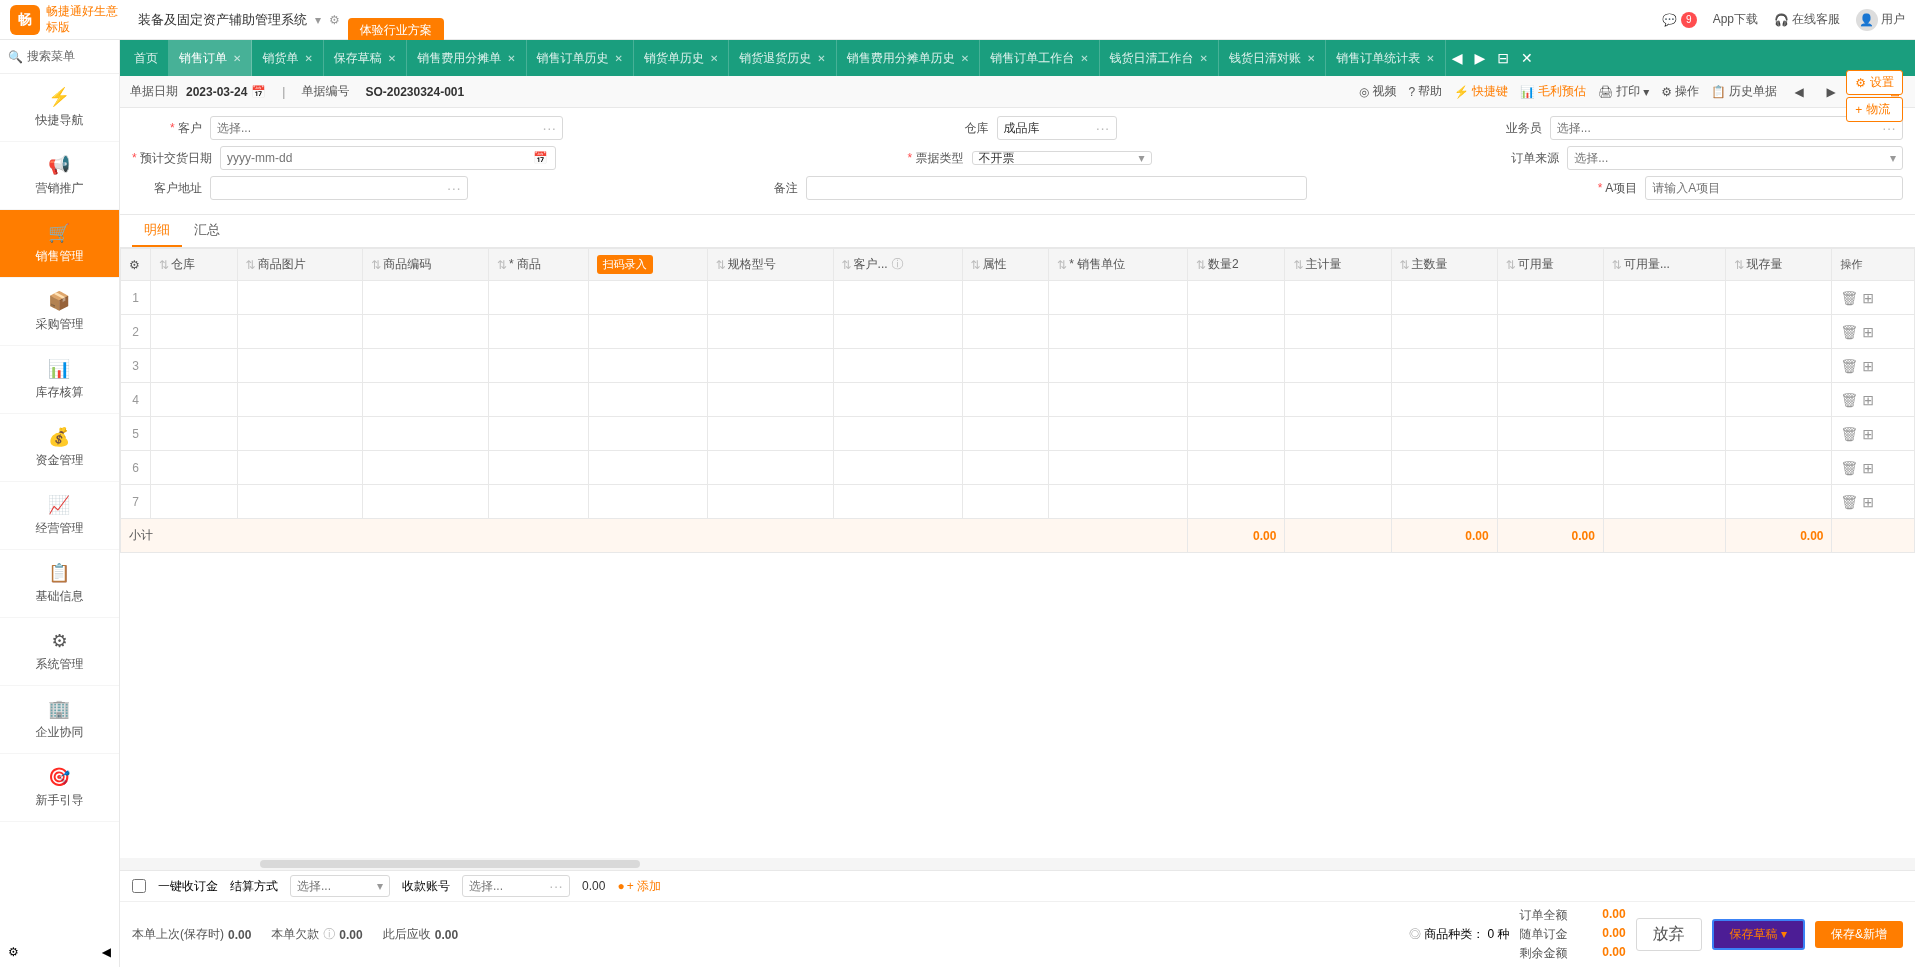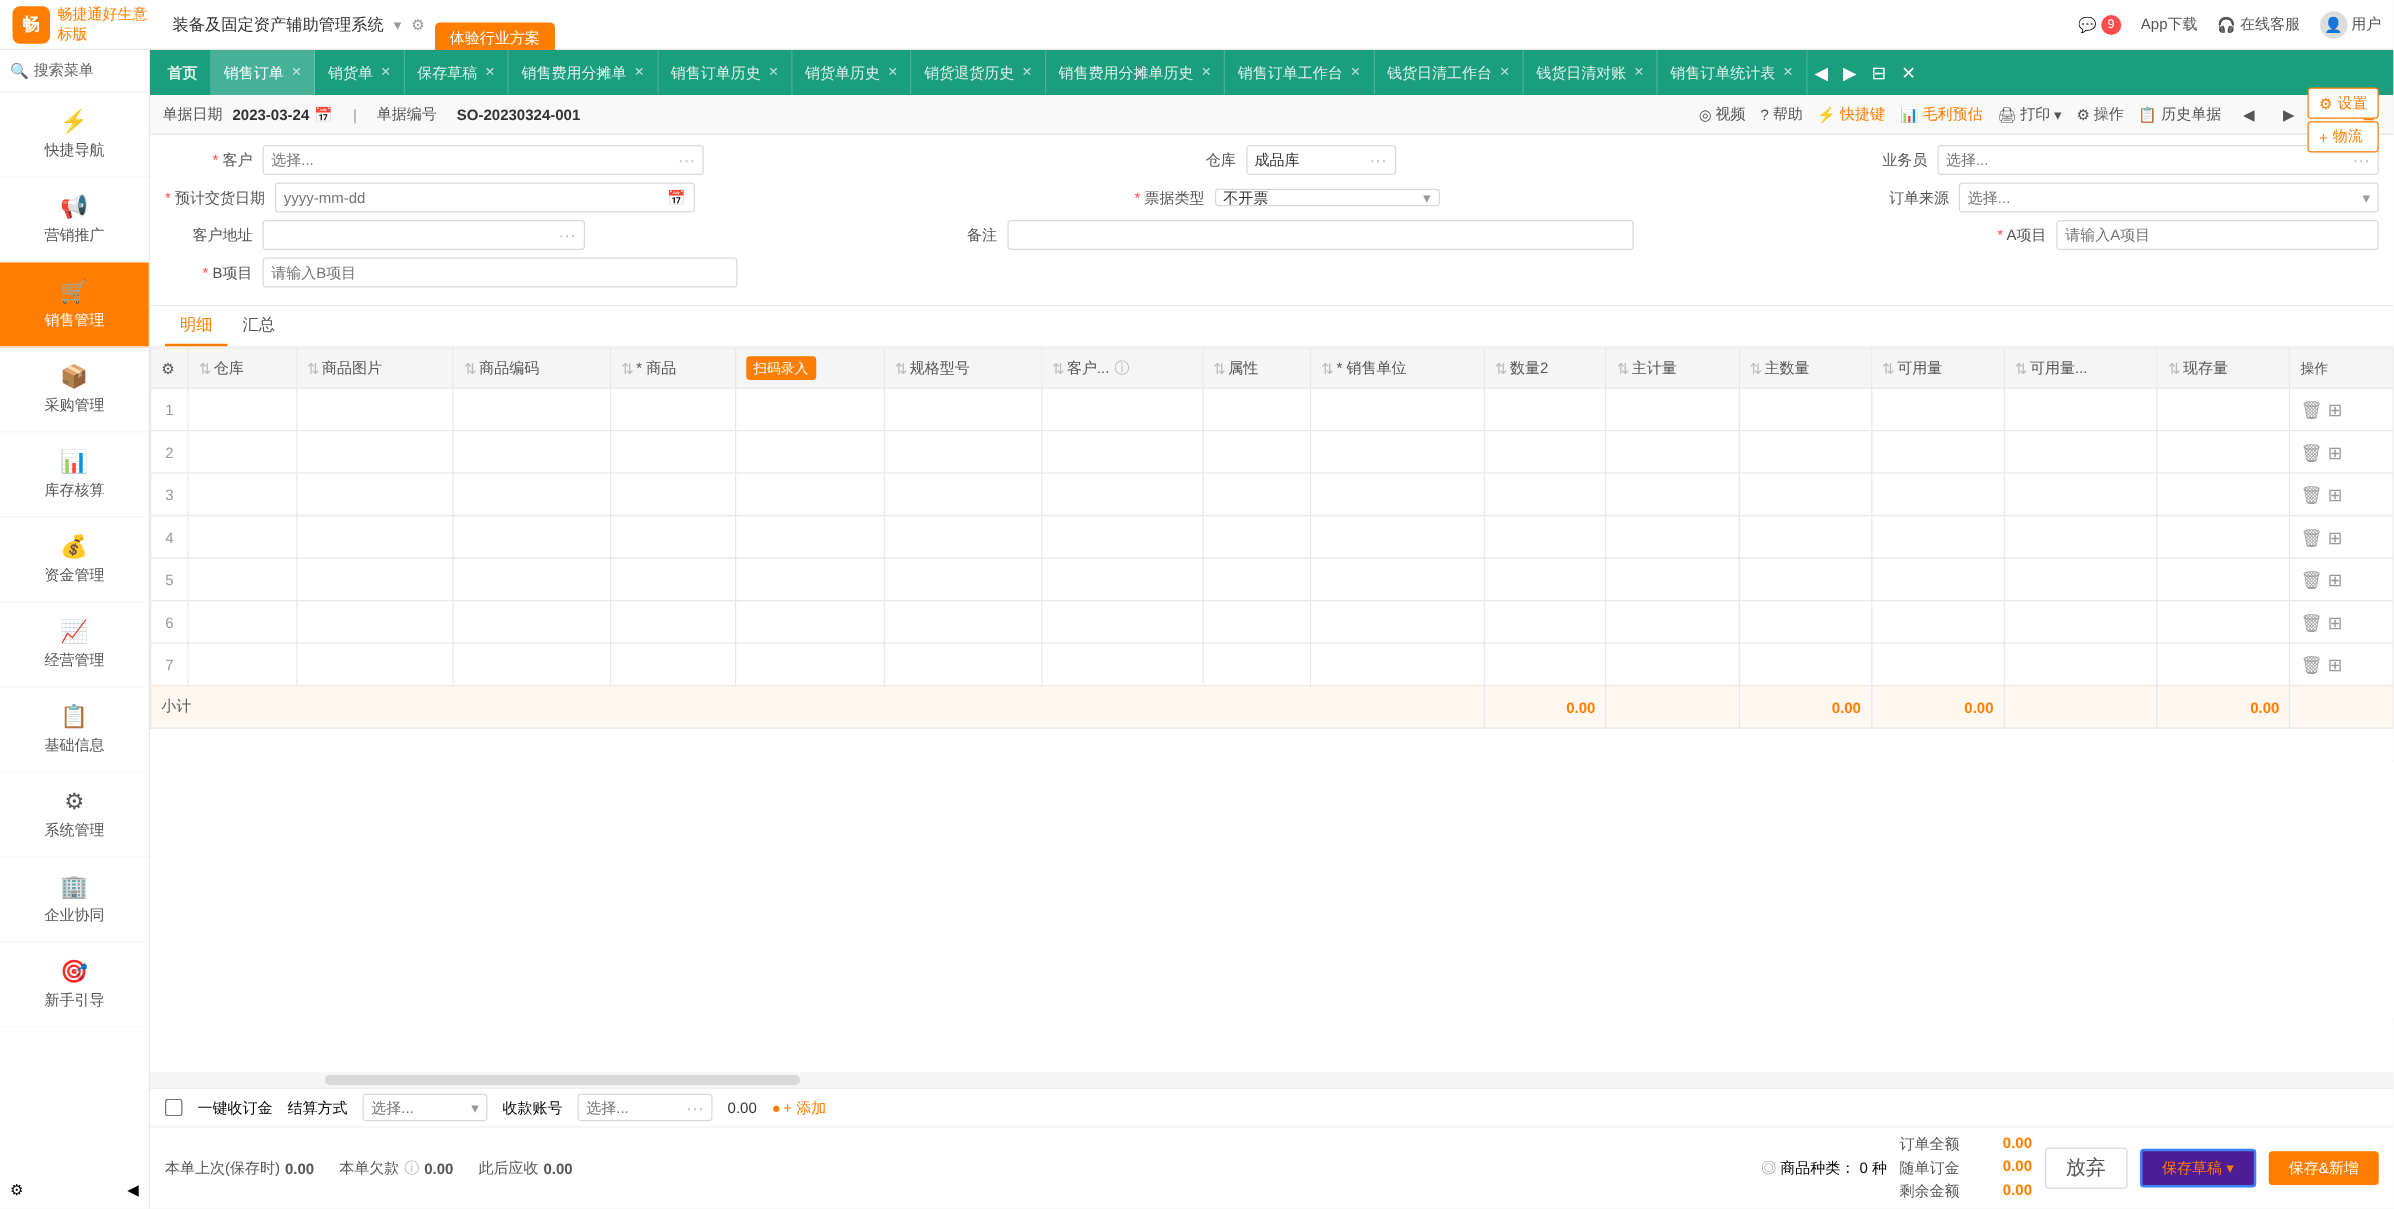--- a/index.html
+++ b/index.html
@@ -72,21 +72,21 @@
       display: flex;
       align-items: center;
       color: rgba(255,255,255,0.85);
       cursor: pointer;
       white-space: nowrap;
       font-size: 12px;
       gap: 4px;
       border-right: 1px solid rgba(255,255,255,0.2);
     }
     .tab-item.active { background: rgba(255,255,255,0.2); color: white; }
-    .tab-item:first-child { background: transparent; color: rgba(255,255,255,0.85); font-weight: bold; }
+    .tab-item:first-child { background: transparent; color: rgba(255,255,255,0.85); }
     .tab-close { font-size: 10px; color: rgba(255,255,255,0.7); margin-left: 2px; }
     .tab-nav-btn { color: white; padding: 0 6px; cursor: pointer; font-size: 14px; }
 
     
     .sub-toolbar {
       background: #f9f9f9;
       border-bottom: 1px solid #e8e8e8;
       padding: 4px 10px;
       display: flex;
       align-items: center;
@@ -452,28 +452,20 @@
         </div>
         <span style="flex:1;"></span>
         <span class="form-label">
           <span style="color:#ff4d4f;">* </span>A项目
         </span>
         <div style="display:flex;align-items:center;border:1px solid #d9d9d9;border-radius:3px;padding:2px 6px;height:24px;min-width:200px;flex:1;">
           <input type="text" style="border: none; outline: none; font-size: 12px; color: rgb(187, 187, 187); flex: 1 1 0%; background: transparent;" placeholder="请输入A项目">
         </div>
       </div>
 
-      <div class="form-row">
-        <span class="form-label">
-          <span style="color:#ff4d4f;">* </span>B项目
-        </span>
-        <div style="display:flex;align-items:center;border:1px solid #d9d9d9;border-radius:3px;padding:2px 6px;height:24px;min-width:200px;max-width:380px;flex:1;">
-          <input type="text" style="border: none; outline: none; font-size: 12px; color: rgb(187, 187, 187); flex: 1 1 0%; background: transparent;" placeholder="请输入B项目">
-        </div>
-      </div>
     </div>
 
     <div class="detail-tabs">
       <div class="detail-tab active">明细</div>
       <div class="detail-tab">汇总</div>
     </div>
 
     <div class="table-wrapper">
       <table class="data-table">
         <thead>

